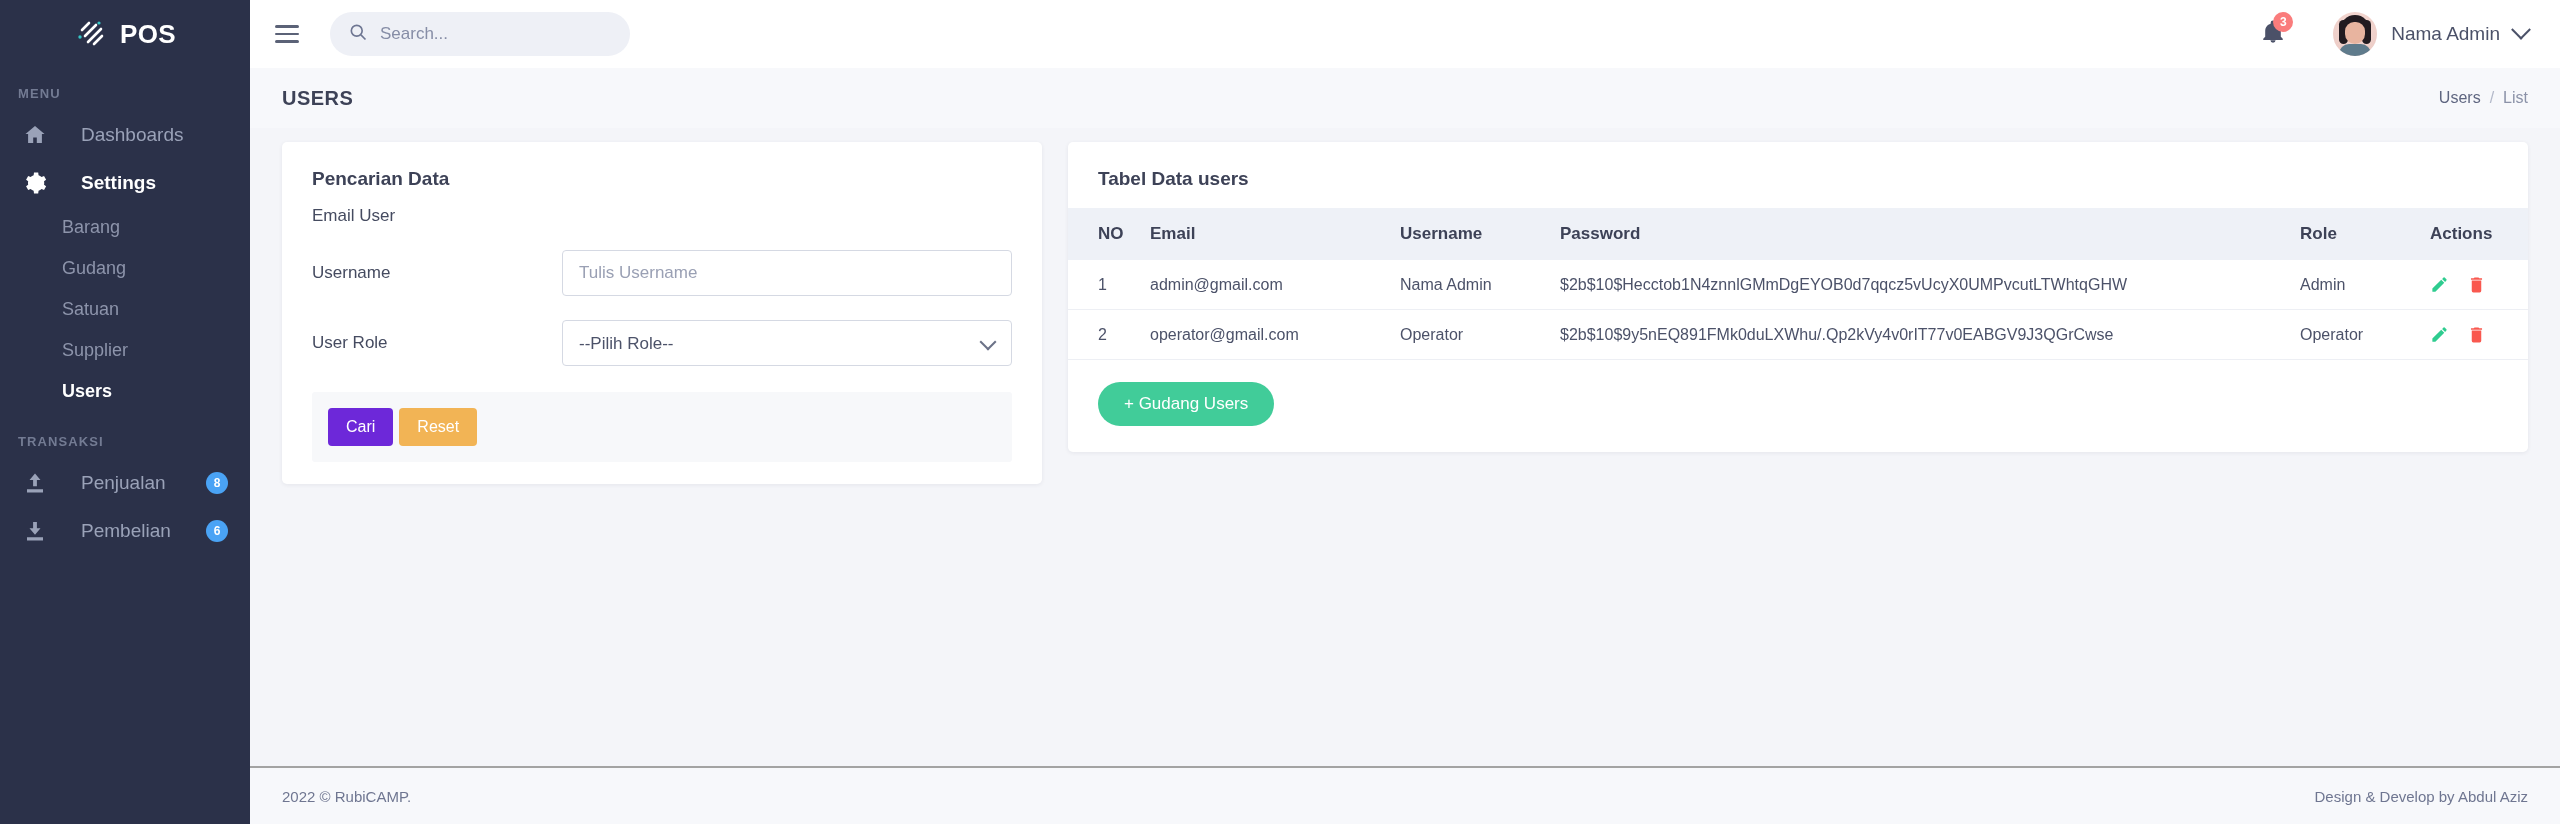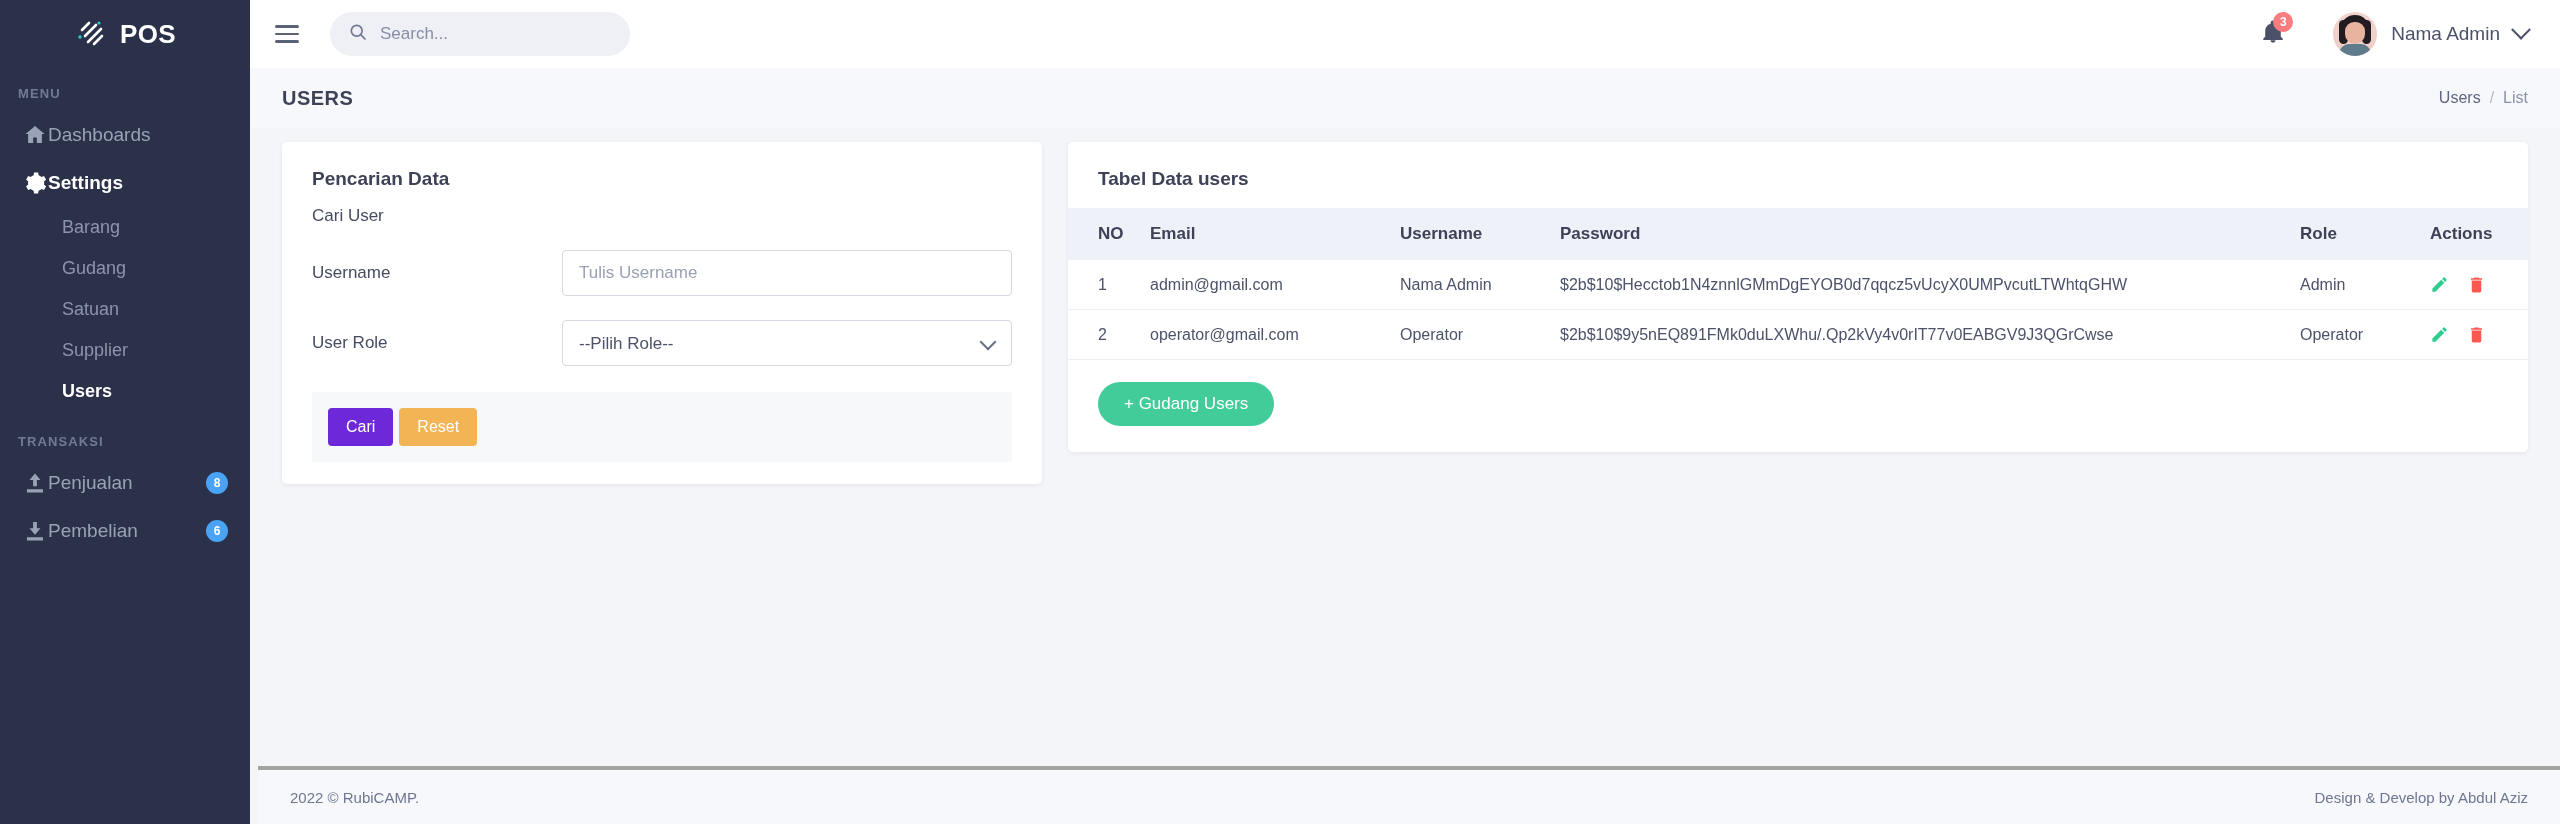--- a/index.html
+++ b/index.html
@@ -26,21 +26,21 @@
   .brand-name {
     color: #ffffff; font-size: 26px; font-weight: bold; letter-spacing: .4px;
   }
   .side-scroll { padding-top: 18px; }
   .side-caption {
     color: #737b93; font-size: 13px; font-weight: bold;
     letter-spacing: 1.1px; padding: 0 0 10px 18px;
   }
   .side-item {
     display: flex; align-items: center;
-    height: 48px; padding: 0 22px 0 22px; gap: 0;
+    height: 48px; padding: 0 22px 0 22px; gap: 33px;
     color: #9aa2b8; font-size: 19px; cursor: pointer;
     text-decoration: none;
   }
   .side-item .ico { width: 26px; height: 26px; display: flex; align-items: center; justify-content: center; flex: 0 0 26px; }
   .side-item .ico svg { width: 24px; height: 24px; fill: #9aa2b8; }
   .side-item.active { color: #ffffff; font-weight: bold; }
   .side-item.active .ico svg { fill: #ffffff; }
   .side-item .lbl { flex: 1 1 auto; white-space: nowrap; }
   .side-sub {
     display: block; color: #8d94ab; font-size: 18px;
@@ -156,21 +156,21 @@
   .icon-btn svg { width: 19px; height: 19px; }
   .btn-add {
     margin: 22px 0 0 30px; background: #41cc99; color: #fff; border: 0;
     border-radius: 22px; height: 44px; padding: 0 26px; font-size: 17px;
     cursor: pointer; font-family: "Liberation Sans", sans-serif;
   }
 
   .footer {
     margin-top: auto; height: 58px; background: #f7f8fb;
     display: flex; align-items: center; padding: 0 32px;
-    font-size: 15px; color: #6f7691; border-top: 4px solid #a3a3a3; margin-left: 8px;
+    font-size: 15px; color: #6f7691; border-top: 2px solid #a3a3a3;
   }
   .footer .right { margin-left: auto; }
 </style>
 </head>
 <body>
 
 <div class="app">
 
   <aside class="sidebar">
     <div class="brand">
@@ -291,21 +291,21 @@
         <span>List</span>
       </div>
     </div>
 
     <div class="content">
 
       <section class="card panel-search">
         <div class="card-title">Pencarian Data</div>
 
         <div class="form-row">
-          <label class="form-label">Cari User</label>
+          <label class="form-label">Email User</label>
         </div>
 
         <div class="form-row">
           <label class="form-label">Username</label>
           <input class="form-ctl" type="text" placeholder="Tulis Username" style="">
         </div>
 
         <div class="form-row">
           <label class="form-label">User Role</label>
           <span class="select-wrap">

